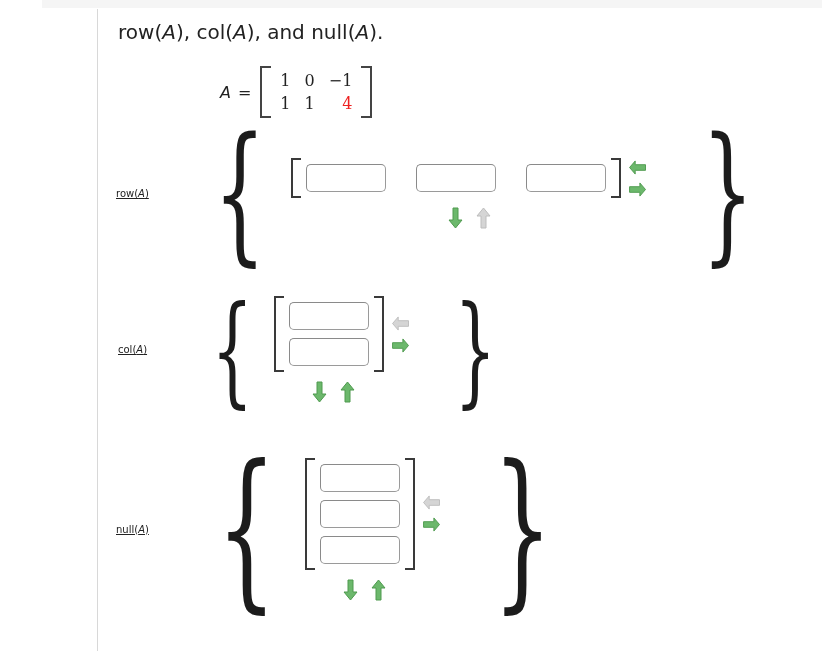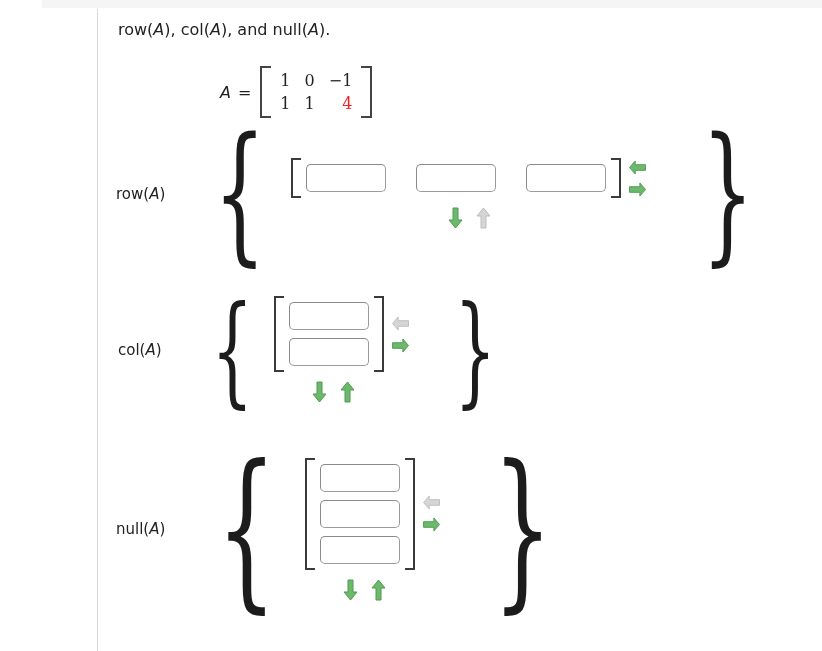--- a/index.html
+++ b/index.html
@@ -49,21 +49,21 @@
     width: 724px;
     height: 643px;
     background: #ffffff;
   }
 
   
   #prompt {
     position: absolute;
     left: 20px;
     top: 12px;
-    font-size: 16px;
+    font-size: 20px;
     color: #222222;
     white-space: nowrap;
   }
   .mvar { font-style: italic; }
 
   
   #matrix-block {
     position: absolute;
     left: 122px;
     top: 58px;
@@ -104,25 +104,26 @@
   }
   #matrix-grid span.accent { color: #ee2222; }
 
   
   .answer-block {
     position: absolute;
     display: flex;
     align-items: center;
   }
   .set-label {
-    font-size: 15px;
+    font-size: 10px;
     color: #222222;
     width: 76px;
     text-align: left;
     white-space: nowrap;
+    text-decoration: underline;
   }
   .brace {
     font-family: "DejaVu Serif", "Liberation Serif", serif;
     color: #1c1c1c;
     font-weight: 300;
     line-height: 0.85;
     -webkit-transform-origin: center;
   }
   .brace.open  { margin-right: 4px; }
   .brace.close { margin-left: 4px; }

